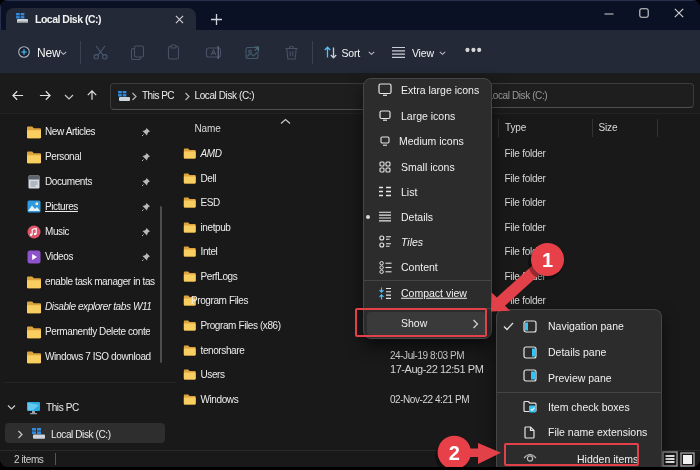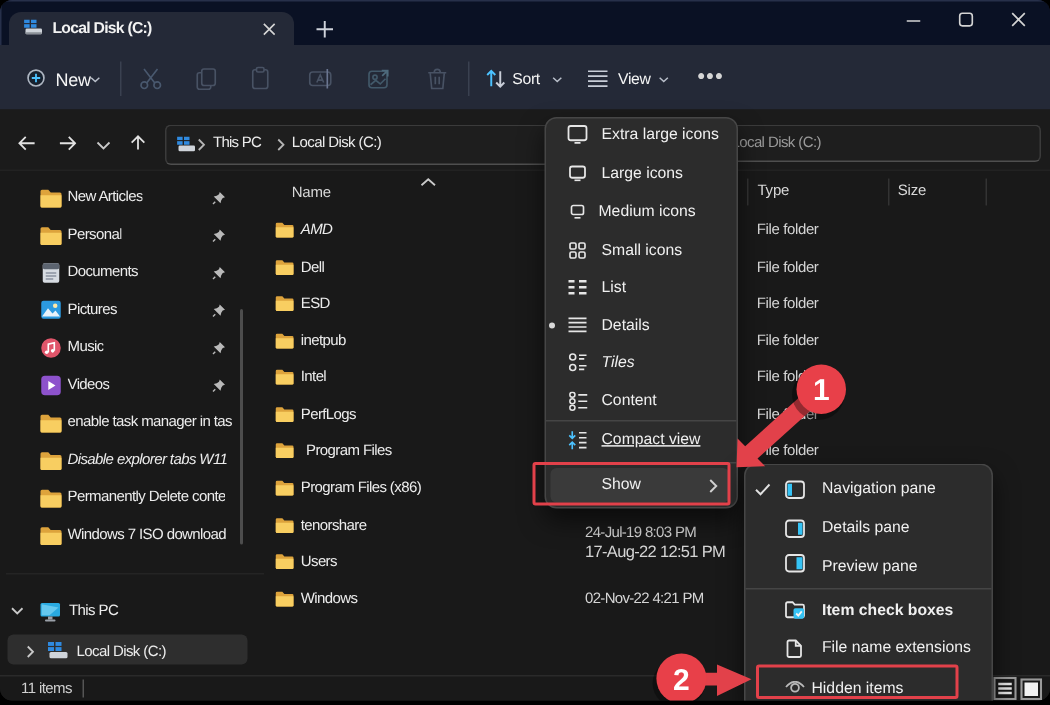--- a/index.html
+++ b/index.html
@@ -172,21 +172,21 @@
   <div class="t f" style="left:45px;top:181.7px;max-width:131px;overflow:hidden;">Documents</div>
   <svg class="ab" style="left:141px;top:176.7px" width="10" height="10" viewBox="0 0 10 10">
     <path d="M5.5 1 L9 4.5 L7.5 5 L6.5 6.5 L6 8.5 L1.5 4 L3.5 3.5 L5 2.5 Z" fill="#b9b9b9"></path>
     <path d="M2.5 7.5 L1 9" stroke="#b9b9b9" stroke-width="1"></path>
   </svg>
   <svg class="ab" style="left:27px;top:199.8px" width="14" height="13" viewBox="0 0 14 13">
     <rect x="0.5" y="0.5" width="13" height="12" rx="1.5" fill="#2c9ae0"></rect>
     <circle cx="9.8" cy="3.8" r="1.5" fill="#ffe9a8"></circle>
     <path d="M1 11 L5 5.5 L8 9 L10 7 L13 11 Z" fill="#e8f2fa"></path>
   </svg>
-  <div class="t f" style="left:45px;top:206.8px;max-width:131px;overflow:hidden;">Pictures</div>
+  <div class="t f" style="left:45px;top:206.8px;max-width:131px;overflow:hidden;text-decoration:underline;">Pictures</div>
   <svg class="ab" style="left:141px;top:201.8px" width="10" height="10" viewBox="0 0 10 10">
     <path d="M5.5 1 L9 4.5 L7.5 5 L6.5 6.5 L6 8.5 L1.5 4 L3.5 3.5 L5 2.5 Z" fill="#b9b9b9"></path>
     <path d="M2.5 7.5 L1 9" stroke="#b9b9b9" stroke-width="1"></path>
   </svg>
   <svg class="ab" style="left:27px;top:224.9px" width="14" height="14" viewBox="0 0 14 14">
     <circle cx="7" cy="7" r="6.5" fill="#e0556a"></circle>
     <path d="M5.2 9.8 V4.4 l4 -0.9 v5.4" stroke="#fff" stroke-width="1.1" fill="none"></path>
     <circle cx="4.1" cy="9.8" r="1.2" fill="#fff"></circle>
       <circle cx="8.1" cy="8.9" r="1.2" fill="#fff"></circle>
   </svg>
@@ -282,21 +282,21 @@
   <svg class="ab" style="left:182.5px;top:270.9px" width="13.5" height="11" viewBox="0 0 16 13">
     <path d="M1 1.5 a1 1 0 0 1 1-1 h4.2 l1.6 1.8 h6.2 a1 1 0 0 1 1 1 v8 a1 1 0 0 1 -1 1 h-12 a1 1 0 0 1 -1 -1 z" fill="#dda33c"></path>
     <path d="M1 4.2 h14 v7.1 a1 1 0 0 1 -1 1 h-12 a1 1 0 0 1 -1 -1 z" fill="#f8ce61"></path>
   </svg>
   <div class="t f" style="left:200.5px;top:276.9px;">PerfLogs</div>
   <div class="t" style="left:504.5px;top:276.9px;font-size:10px;letter-spacing:-0.25px;color:#d5d5d5;">File folder</div>
   <svg class="ab" style="left:182.5px;top:295.4px" width="13.5" height="11" viewBox="0 0 16 13">
     <path d="M1 1.5 a1 1 0 0 1 1-1 h4.2 l1.6 1.8 h6.2 a1 1 0 0 1 1 1 v8 a1 1 0 0 1 -1 1 h-12 a1 1 0 0 1 -1 -1 z" fill="#dda33c"></path>
     <path d="M1 4.2 h14 v7.1 a1 1 0 0 1 -1 1 h-12 a1 1 0 0 1 -1 -1 z" fill="#f8ce61"></path>
   </svg>
-  <div class="t f" style="left:204px;top:301.4px;text-align:right;">Program Files</div>
+  <div class="t f" style="left:191px;top:301.4px;text-align:right;">Program Files</div>
   <div class="t" style="left:504.5px;top:301.4px;font-size:10px;letter-spacing:-0.25px;color:#d5d5d5;">File folder</div>
   <svg class="ab" style="left:182.5px;top:319.9px" width="13.5" height="11" viewBox="0 0 16 13">
     <path d="M1 1.5 a1 1 0 0 1 1-1 h4.2 l1.6 1.8 h6.2 a1 1 0 0 1 1 1 v8 a1 1 0 0 1 -1 1 h-12 a1 1 0 0 1 -1 -1 z" fill="#dda33c"></path>
     <path d="M1 4.2 h14 v7.1 a1 1 0 0 1 -1 1 h-12 a1 1 0 0 1 -1 -1 z" fill="#f8ce61"></path>
   </svg>
   <div class="t f" style="left:200.5px;top:325.9px;">Program Files (x86)</div>
   <div class="t" style="left:504.5px;top:325.9px;font-size:10px;letter-spacing:-0.25px;color:#d5d5d5;">File folder</div>
   <svg class="ab" style="left:182.5px;top:344.5px" width="13.5" height="11" viewBox="0 0 16 13">
     <path d="M1 1.5 a1 1 0 0 1 1-1 h4.2 l1.6 1.8 h6.2 a1 1 0 0 1 1 1 v8 a1 1 0 0 1 -1 1 h-12 a1 1 0 0 1 -1 -1 z" fill="#dda33c"></path>
     <path d="M1 4.2 h14 v7.1 a1 1 0 0 1 -1 1 h-12 a1 1 0 0 1 -1 -1 z" fill="#f8ce61"></path>
@@ -320,21 +320,21 @@
   <svg class="ab" style="left:280px;top:118px" width="11" height="7" viewBox="0 0 11 7">
     <path d="M1 5.5 L5.5 1.5 L10 5.5" fill="none" stroke="#c9c9c9" stroke-width="1.2"></path>
   </svg>
   <div class="vsep" style="left:498px;top:119px;height:18px;background:#333;"></div>
   <div class="vsep" style="left:592px;top:119px;height:18px;background:#333;"></div>
   <div class="vsep" style="left:657px;top:119px;height:18px;background:#333;"></div>
   <div class="t hd" style="left:505px;top:128px;">Type</div>
   <div class="t hd" style="left:598.5px;top:128px;">Size</div>
 
   <div id="status"></div>
-  <div class="t" style="left:14px;top:460px;font-size:10px;letter-spacing:-0.4px;color:#d0d0d0;">11 items</div>
+  <div class="t" style="left:14px;top:460px;font-size:10px;letter-spacing:-0.4px;color:#d0d0d0;">2 items</div>
   <div class="vsep" style="left:55px;top:453px;height:12px;background:#555;"></div>
   <svg class="ab" style="left:662px;top:451px" width="16" height="16" viewBox="0 0 16 16">
     <rect x="1" y="1" width="14" height="14" fill="none" stroke="#9a9a9a" stroke-width="1.4"></rect>
     <path d="M3.5 5 h9 M3.5 8 h9 M3.5 11 h9" stroke="#e6e6e6" stroke-width="1.8"></path>
   </svg>
   <svg class="ab" style="left:680px;top:452px" width="15" height="15" viewBox="0 0 15 15">
     <rect x="1" y="1" width="13" height="13" fill="none" stroke="#9a9a9a" stroke-width="1.4"></rect>
     <rect x="3" y="3" width="9" height="9" fill="#f2f2f2"></rect>
   </svg>
 
@@ -419,31 +419,31 @@
   <svg class="ab" style="left:523px;top:369.0px" width="14" height="13" viewBox="0 0 14 13">
     <rect x="1" y="1" width="12" height="11" rx="2" fill="none" stroke="#e6e6e6" stroke-width="1.2"></rect>
     <path d="M8 2.5 h4 v8 h-4 z" fill="#35c3f5"></path>
   </svg>
   <div class="t" style="left:548px;top:378.1px;color:#f0f0f0;">Preview pane</div>
   <svg class="ab" style="left:523px;top:400.4px" width="14" height="13" viewBox="0 0 14 13">
     <path d="M1 2.5 a1 1 0 0 1 1-1 h3.4 l1.4 1.6 h5.2 a1 1 0 0 1 1 1 v6.4 a1 1 0 0 1 -1 1 h-10 a1 1 0 0 1 -1 -1 z" fill="none" stroke="#e6e6e6" stroke-width="1.2"></path>
     <rect x="6" y="5.5" width="7" height="7" rx="1.2" fill="#35c3f5"></rect>
     <path d="M7.8 9 L9.2 10.4 L11.5 7.6" fill="none" stroke="#f5f5f5" stroke-width="1.2"></path>
   </svg>
-  <div class="t" style="left:548px;top:406.9px;color:#f0f0f0;font-weight:bold;">Item check boxes</div>
+  <div class="t" style="left:548px;top:406.9px;color:#f0f0f0;">Item check boxes</div>
   <svg class="ab" style="left:524px;top:425.7px" width="11" height="13" viewBox="0 0 11 13">
     <path d="M1 2 a1 1 0 0 1 1-1 h4.5 L10 4.5 V11 a1 1 0 0 1 -1 1 H2 a1 1 0 0 1 -1 -1 z" fill="none" stroke="#e6e6e6" stroke-width="1.2"></path>
     <path d="M6.5 1 V4.5 H10" fill="none" stroke="#e6e6e6" stroke-width="1.2"></path>
   </svg>
   <div class="t" style="left:548px;top:432.2px;color:#f0f0f0;">File name extensions</div>
   <svg class="ab" style="left:523px;top:454.1px" width="14" height="9" viewBox="0 0 14 9">
     <path d="M1 4 Q7 -3 13 4" fill="none" stroke="#b9b9b9" stroke-width="1.2"></path>
     <circle cx="7" cy="4.5" r="2.6" fill="none" stroke="#b9b9b9" stroke-width="1.2"></circle>
   </svg>
-  <div class="t" style="left:524px;top:458.6px;color:#f0f0f0;padding-left:17px;">Hidden items</div>
+  <div class="t" style="left:560px;top:458.6px;color:#f0f0f0;padding-left:17px;">Hidden items</div>
   <div class="ab" style="left:497px;top:392px;width:164px;height:1px;background:#454545;"></div>
 
   <div class="ab" style="left:355px;top:308px;width:132px;height:29px;border:2.5px solid #e2414a;border-radius:2px;box-sizing:border-box;"></div>
   <div class="ab" style="left:504px;top:443px;width:135px;height:23px;border:2.5px solid #e2414a;border-radius:2px;box-sizing:border-box;"></div>
   <svg class="ab" style="left:420px;top:230px" width="160" height="120" viewBox="0 0 160 120">
     <polygon points="123.4,25.4 76.8,67.5 71.7,62.4 71,81.5 90.1,80.8 85,75.7 131.6,33.6" fill="#e2414a"></polygon>
     <ellipse cx="125.5" cy="33" rx="17.5" ry="17" fill="rgba(0,0,0,0.35)"></ellipse>
       <circle cx="127.5" cy="29.5" r="16.5" fill="#e84049"></circle>
     <text x="127.5" y="36.5" text-anchor="middle" font-size="20" font-weight="bold" fill="#fff" font-family="Liberation Sans">1</text>
   </svg>

